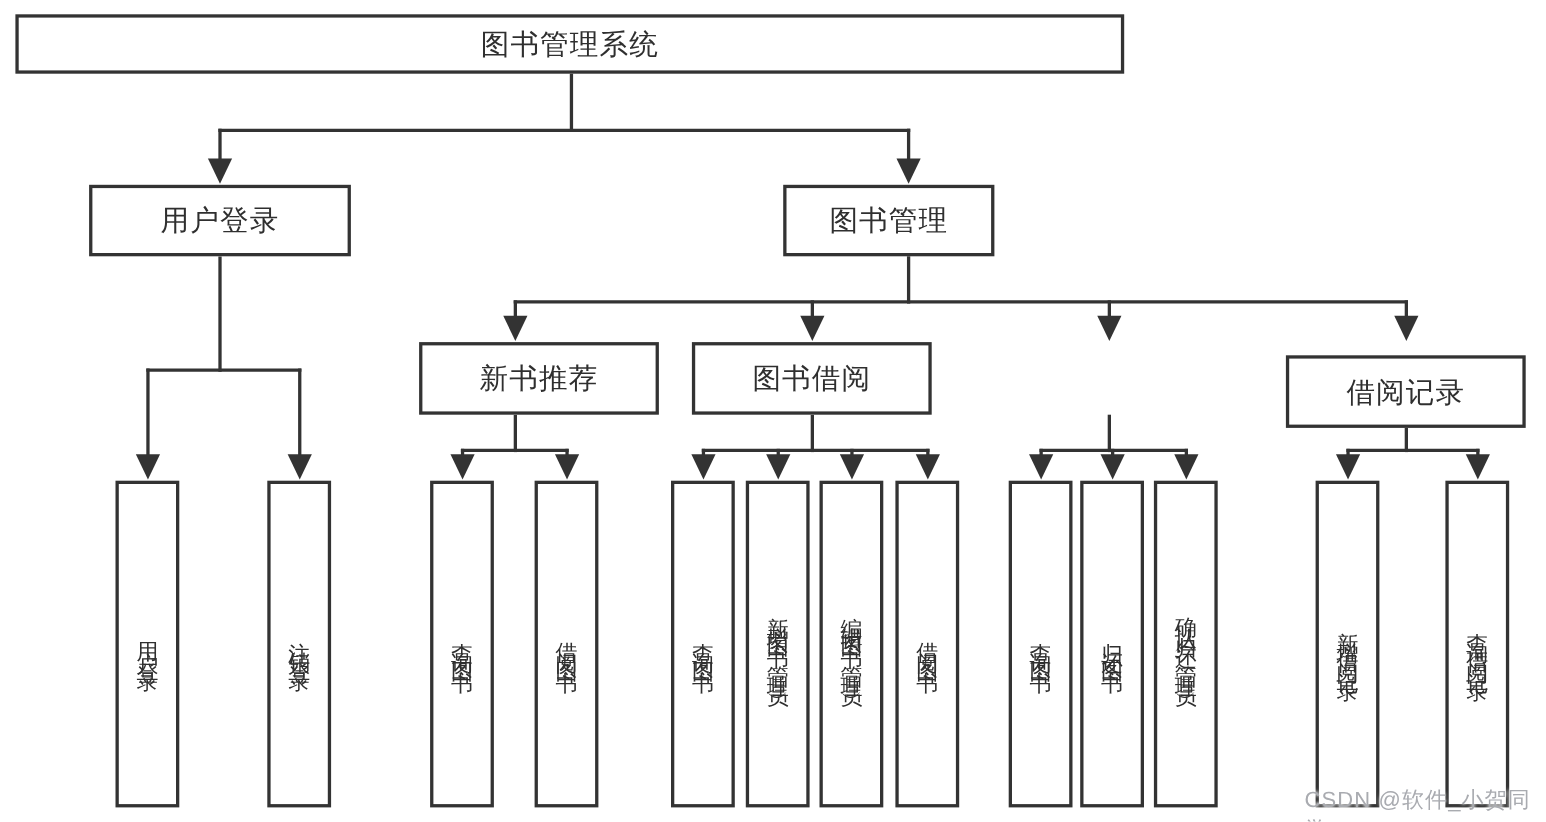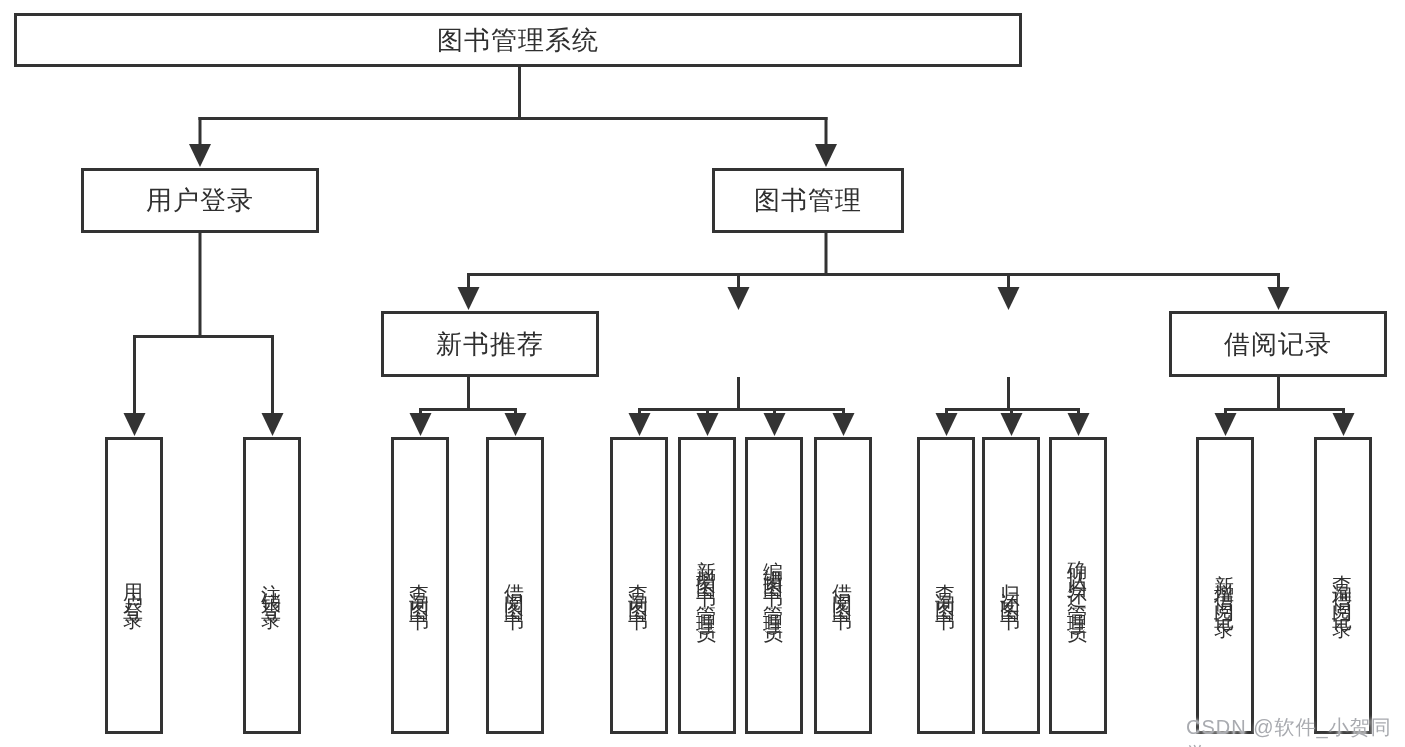--- a/index.html
+++ b/index.html
@@ -16,21 +16,21 @@
     white-space:nowrap;
   }
   .root  { left:14px;  top:13px;  width:1008px; height:54px; }
   .lvl2  { top:168px; height:65px; }
   .b-userlogin { left:81px;  width:238px; }
   .b-bookmgmt  { left:712px; width:192px; }
   .lvl3  { top:311px; height:66px; width:218px; }
   .b-newbook { left:359px;margin-left:22px; }
   .b-borrow  { left:629px; }
   .b-current { left:899px; }
-  .b-records { left:1169px; }
+  .b-records { left:1169px;margin-top:12px; }
   .leaf {
     top:437px; height:297px; width:58px;
     writing-mode:vertical-rl; text-orientation:mixed;
     letter-spacing:9px; font-size:20px;
   }
   .lf1  { left:105px; }  .lf2  { left:243px; }
   .lf3  { left:391px; }  .lf4  { left:486px; }
   .lf5  { left:610px; }  .lf6  { left:678px; }
   .lf7  { left:745px; }  .lf8  { left:814px; }
   .lf9  { left:917px; }  .lf10 { left:982px; } .lf11 { left:1049px; }
@@ -135,20 +135,21 @@
       <polygon points="1332.5,413 1354.5,413 1343.5,436"></polygon>
     </g>
   </svg>
 
   <div class="node root">图书管理系统</div>
 
   <div class="node lvl2 b-userlogin">用户登录</div>
   <div class="node lvl2 b-bookmgmt">图书管理</div>
 
   <div class="node lvl3 b-newbook">新书推荐</div>
+  <div class="node lvl3 b-borrow">图书借阅</div>
   <div class="node lvl3 b-records">借阅记录</div>
 
   <div class="node leaf lf1">用户登录</div>
   <div class="node leaf lf2">注销登录</div>
 
   <div class="node leaf lf3">查询图书</div>
   <div class="node leaf lf4">借阅图书</div>
 
   <div class="node leaf lf5">查询图书</div>
   <div class="node leaf lf6">新增图书（管理员）</div>

